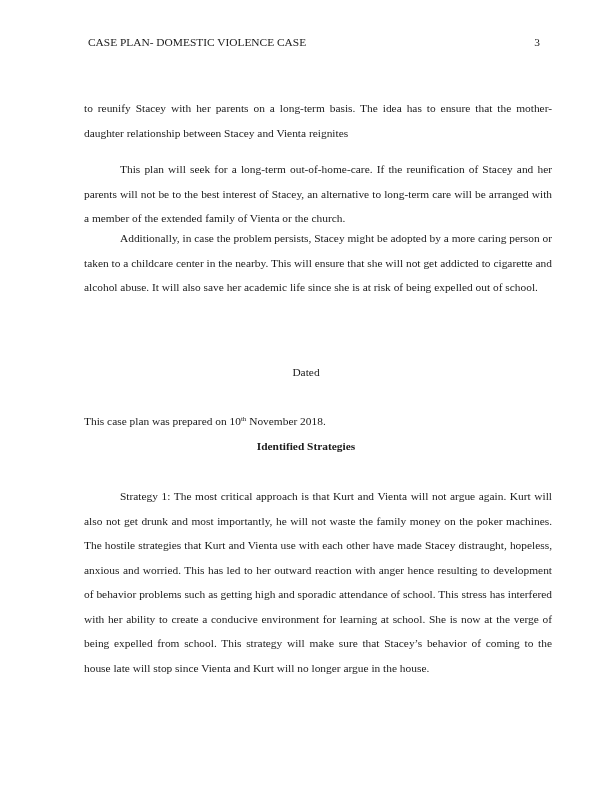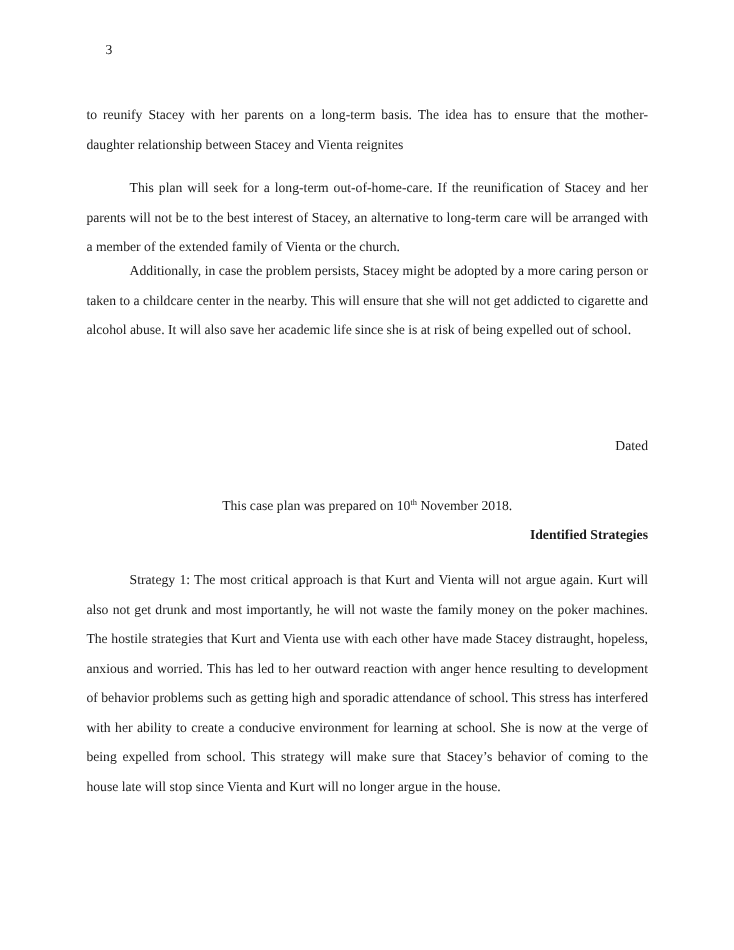--- a/index.html
+++ b/index.html
@@ -32,56 +32,57 @@
     }
     .content {
       position: absolute;
       top: 84px;
       left: 72px;
       width: 468px;
     }
     .para {
       text-align: justify;
       line-height: 24.5px;
-      margin: 0;
+      margin: 12px;
       position: absolute;
       left: 0;
       width: 468px;
     }
     .para.indent {
       text-indent: 36px;
     }
     .center {
       position: absolute;
       left: 0;
       width: 468px;
-      text-align: right;
+      text-align: center;
       line-height: 24.5px;
       margin: 0;
     }
     sup {
       font-size: 7px;
       vertical-align: 4px;
       line-height: 0;
     }
   </style>
 </head>
 <body>
 
 <div class="header">
+  <span>CASE PLAN- DOMESTIC VIOLENCE CASE</span>
   <span class="page-num">3</span>
 </div>
 
 <div class="content">
   <p class="para" style="top:0px;">to reunify Stacey with her parents on a long-term basis. The idea has to ensure that the mother-daughter relationship between Stacey and Vienta reignites</p>
 
   <p class="para indent" style="top:61px;">This plan will seek for a long-term out-of-home-care. If the reunification of Stacey and her parents will not be to the best interest of Stacey, an alternative to long-term care will be arranged with a member of the extended family of Vienta or the church.</p>
 
   <p class="para indent" style="top:130px;">Additionally, in case the problem persists, Stacey might be adopted by a more caring person or taken to a childcare center in the nearby. This will ensure that she will not get addicted to cigarette and alcohol abuse. It will also save her academic life since she is at risk of being expelled out of school.</p>
 
   <p class="center" style="top:276px;">Dated</p>
 
-  <p class="para" style="top:326px; text-align:center;"><span>This case plan was prepared on 10</span><sup>th</sup><span> November 2018.</span></p>
+  <p class="para" style="top:313px; text-align:left;"><span>This case plan was prepared on 10</span><sup>th</sup><span> November 2018.</span></p>
 
   <p class="center" style="top:350px;font-weight:bold;">Identified Strategies</p>
 
   <p class="para indent" style="top:388px;">Strategy 1: The most critical approach is that Kurt and Vienta will not argue again. Kurt will also not get drunk and most importantly, he will not waste the family money on the poker machines. The hostile strategies that Kurt and Vienta use with each other have made Stacey distraught, hopeless, anxious and worried. This has led to her outward reaction with anger hence resulting to development of behavior problems such as getting high and sporadic attendance of school. This stress has interfered with her ability to create a conducive environment for learning at school. She is now at the verge of being expelled from school. This strategy will make sure that Stacey’s behavior of coming to the house late will stop since Vienta and Kurt will no longer argue in the house.</p>
 </div>
 
 </body></html>

